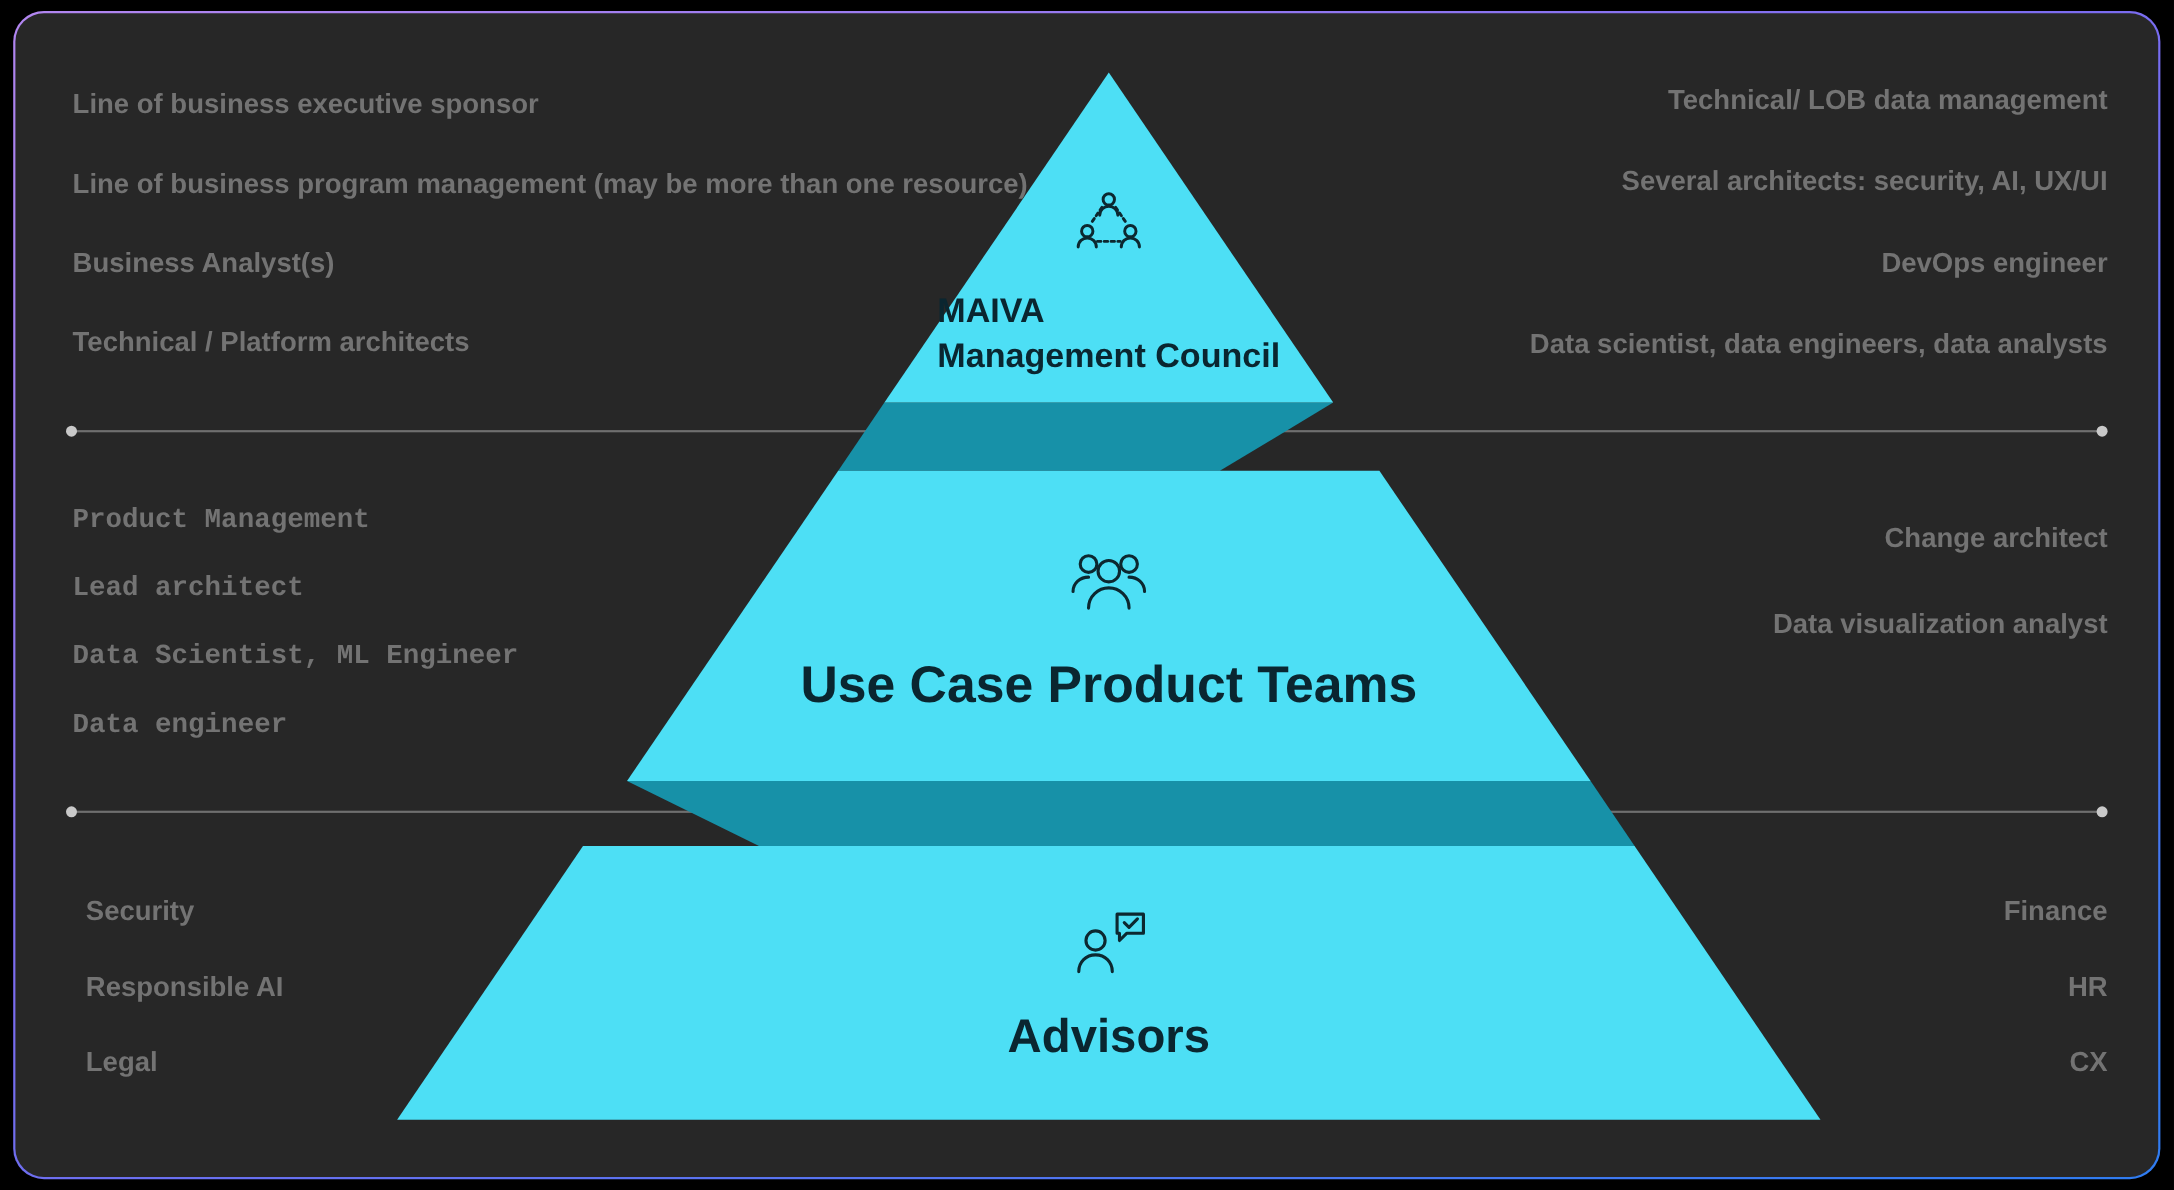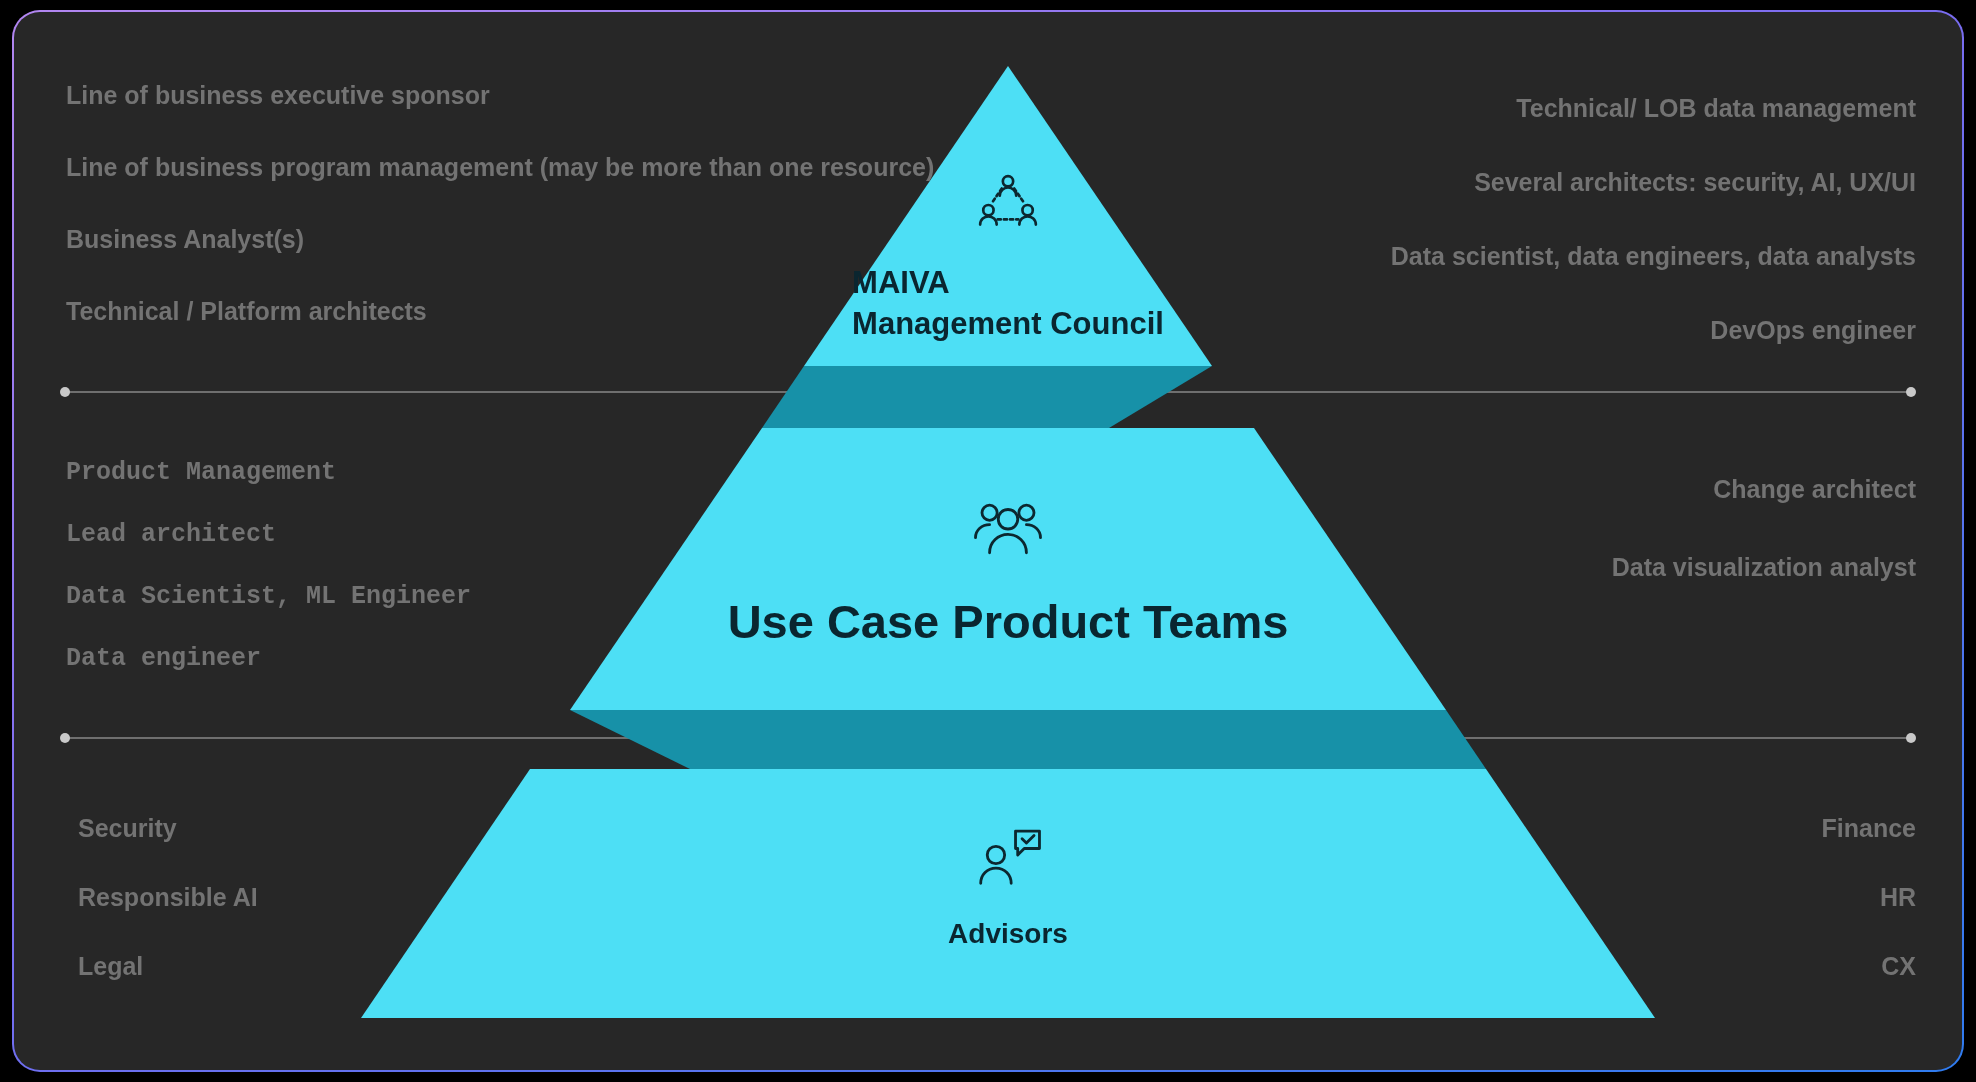--- a/index.html
+++ b/index.html
@@ -22,32 +22,32 @@
   .divider .dot-right { right:-6px; }
 
   
   .pyramid-svg { position:absolute; left:0; top:0; width:1976px; height:1082px; z-index:2; pointer-events:none; }
 
   
   .col { position:absolute; z-index:3; color:#737373; font-weight:700; font-size:25px; }
   .col .label { white-space:nowrap; }
   .align-right { text-align:right; }
   .t1-left  { left:66px;  top:59px; }  .t1-left  .label { height:72px; line-height:72px; }
-  .t1-right { right:60px; top:71px; }  .t1-right .label { height:74px; line-height:74px; }
+  .t1-right { right:60px; top:54px; }  .t1-right .label { height:74px; line-height:74px; }
   .t2-left  { left:66px;  top:442px;font-family:Liberation Mono, monospace; } .t2-left  .label { height:62px; line-height:62px; }
   .t2-right { right:60px; top:450px; } .t2-right .label { height:78px; line-height:78px; }
   .t3-left  { left:78px;  top:794px; } .t3-left  .label { height:69px; line-height:69px; }
   .t3-right { right:60px; top:794px; } .t3-right .label { height:69px; line-height:69px; }
 
   
   .pyramid-title { position:absolute; left:1008px; transform:translateX(-50%); z-index:3;
                    color:#0a2630; font-weight:700; white-space:nowrap; }
   .title-1 { top:262px; font-size:31px; line-height:41px; }
   .title-2 { top:594px; font-size:47px; }
-  .title-3 { top:918px; font-size:28px; }
+  .title-3 { top:918px; font-size:43px; }
 
   
   .tier-icon { position:absolute; z-index:3; }
   .icon-1 { left:975px; top:172px; width:66px; height:66px; }
   .icon-2 { left:969px; top:494px; width:78px; height:70px; }
   .icon-3 { left:972px; top:820px; width:74px; height:70px; }
 </style>
 </head>
 <body>
 
@@ -120,22 +120,22 @@
   <div class="col t1-left">
     <div class="label">Line of business executive sponsor</div>
     <div class="label">Line of business program management (may be more than one resource)</div>
     <div class="label">Business Analyst(s)</div>
     <div class="label">Technical / Platform architects</div>
   </div>
 
   <div class="col t1-right align-right">
     <div class="label">Technical/ LOB data management</div>
     <div class="label">Several architects: security, AI, UX/UI</div>
+    <div class="label">DevOps engineer</div>
     <div class="label">Data scientist, data engineers, data analysts</div>
-    <div class="label">DevOps engineer</div>
   </div>
 
   <div class="col t2-left">
     <div class="label">Product Management</div>
     <div class="label">Lead architect</div>
     <div class="label">Data Scientist, ML Engineer</div>
     <div class="label">Data engineer</div>
   </div>
 
   <div class="col t2-right align-right">

